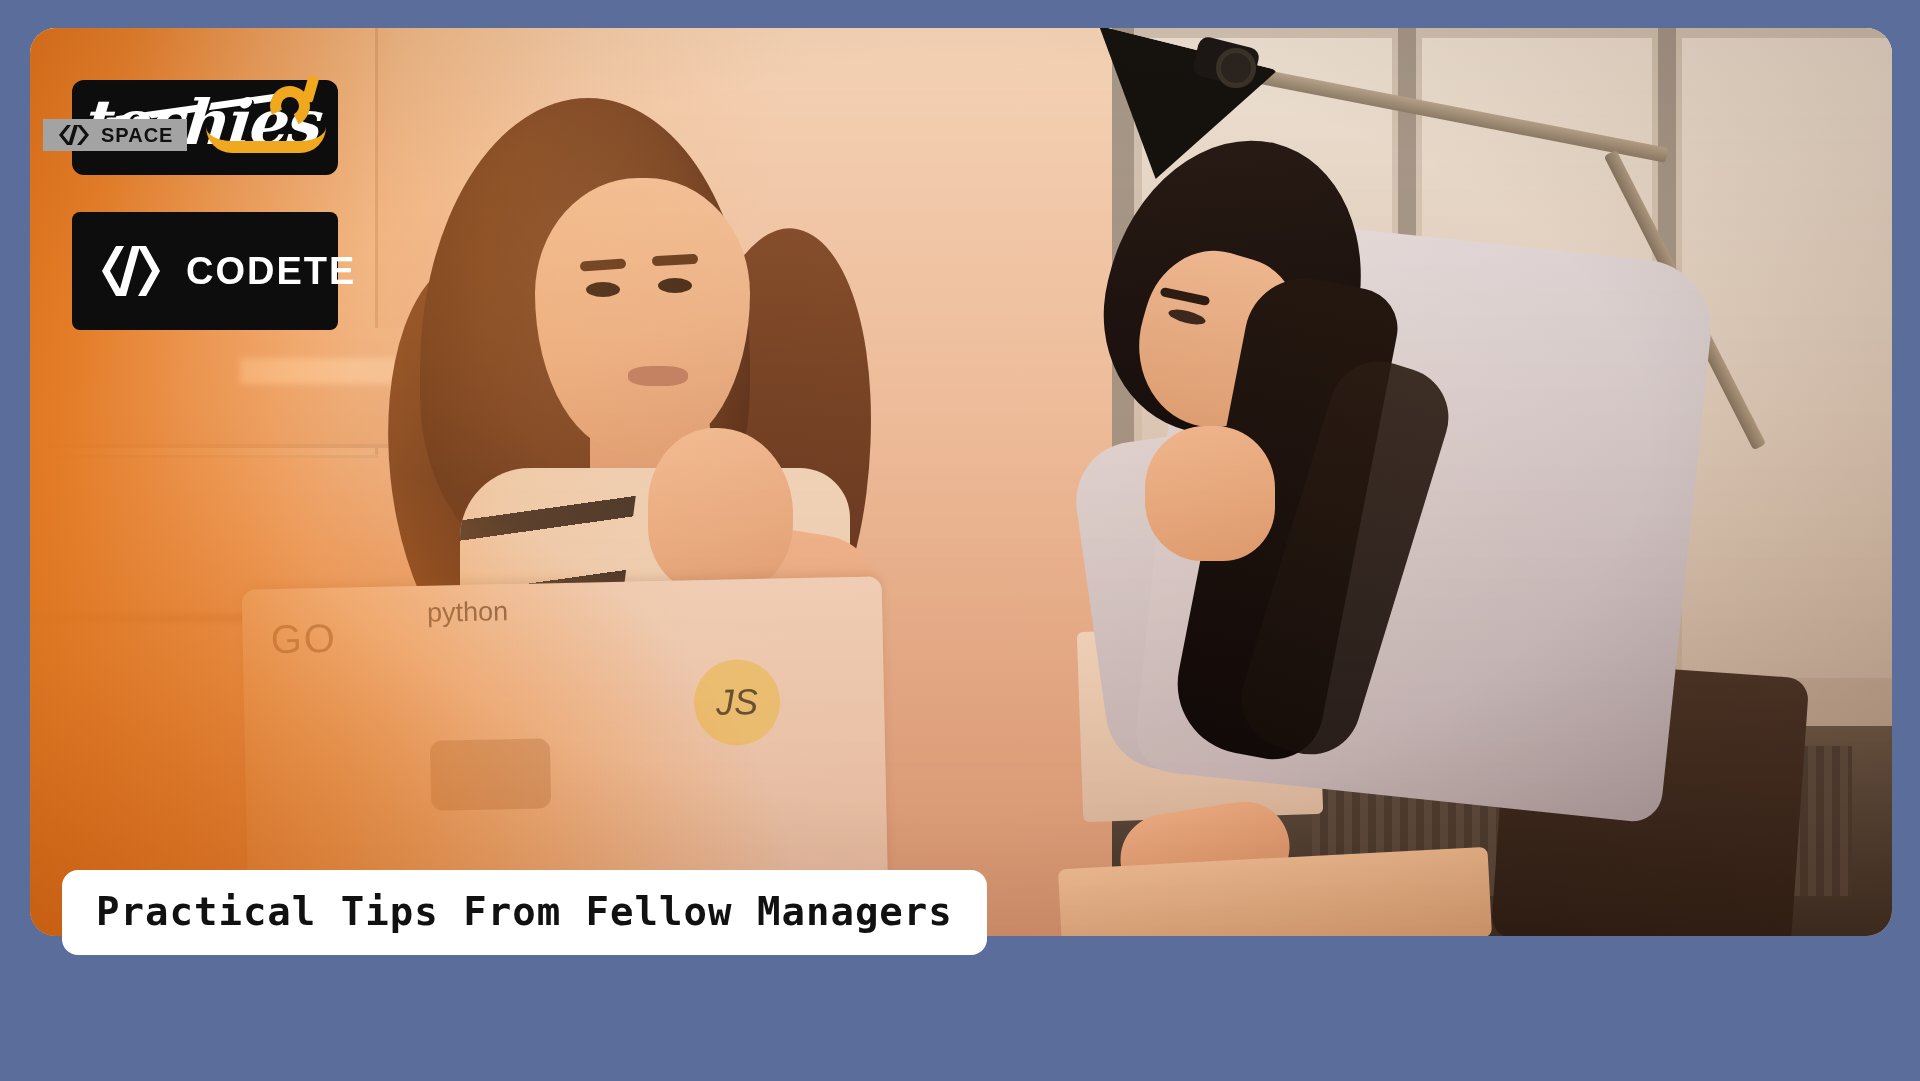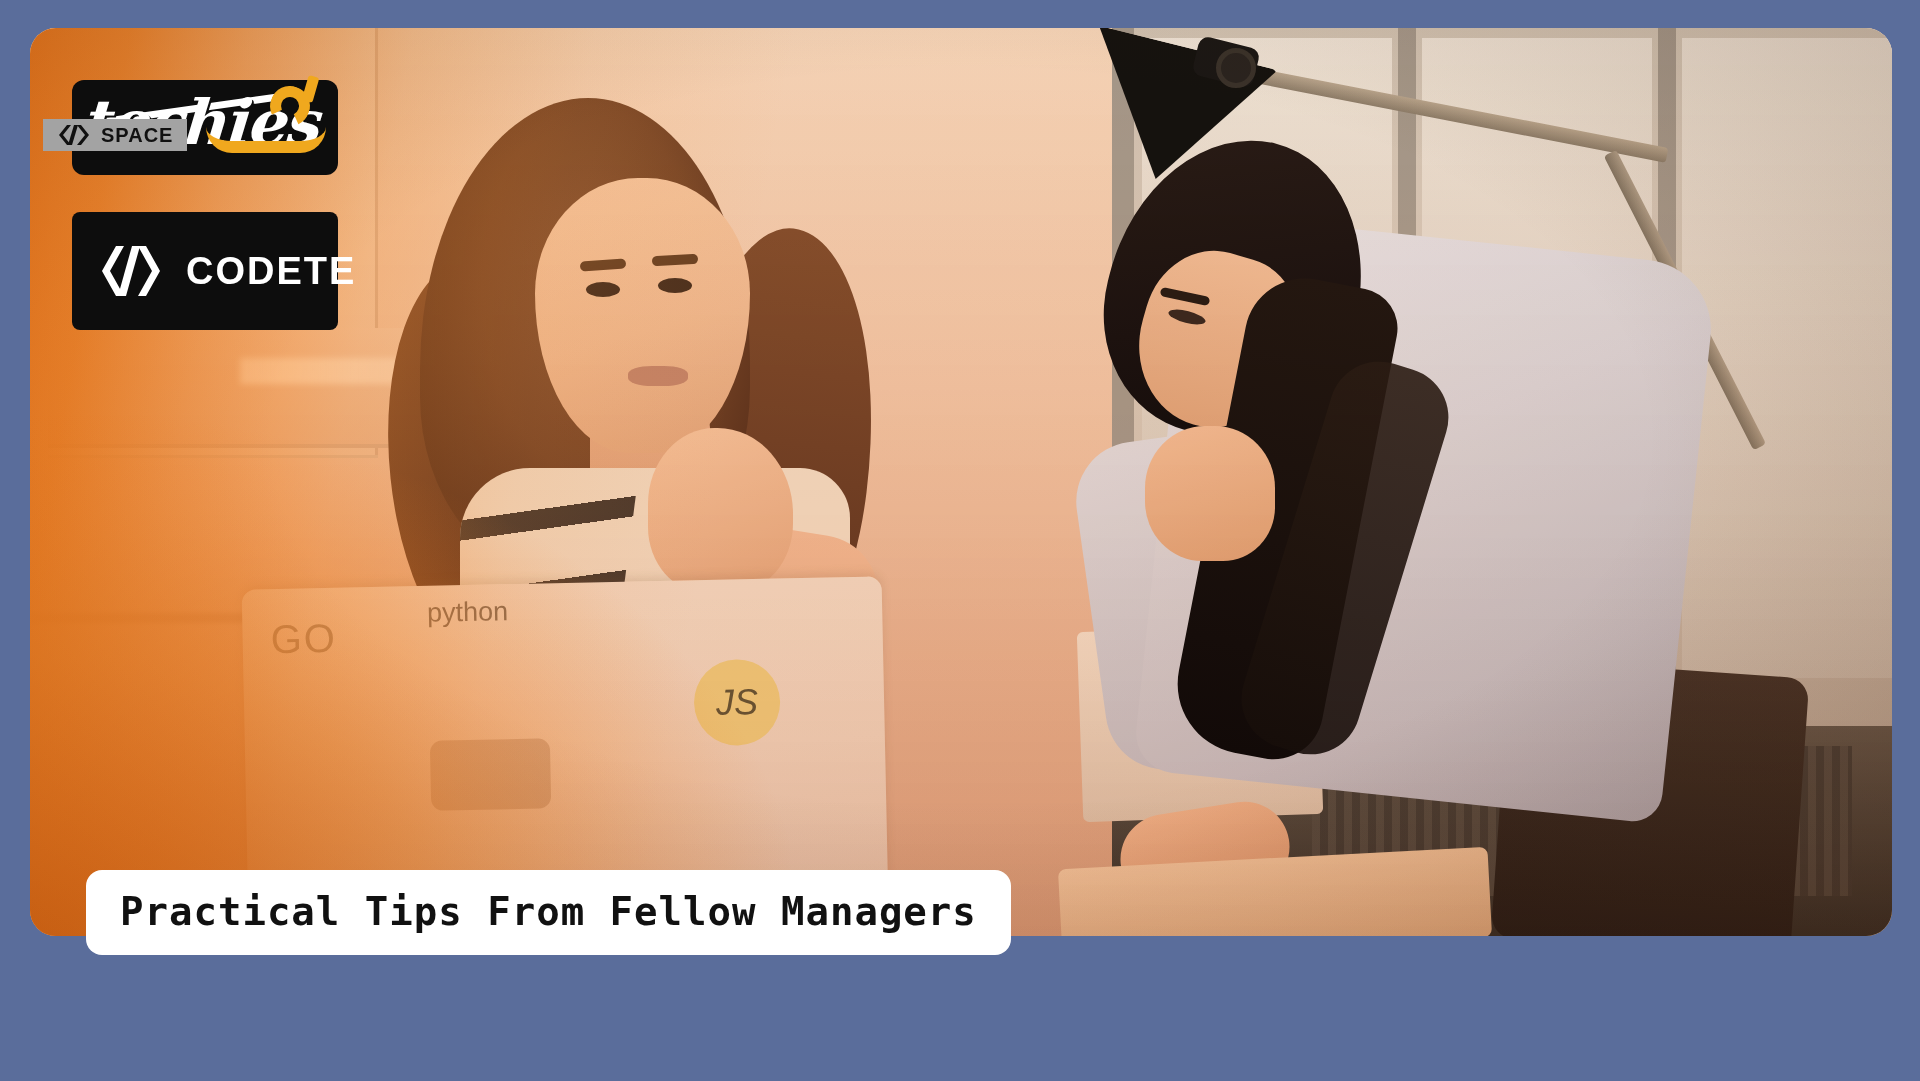--- a/index.html
+++ b/index.html
@@ -372,21 +372,21 @@
     z-index:8;
   }
   .title-bar .t{
     font-family:"DejaVu Sans Mono", monospace;
     font-weight:bold; font-size:66px; color:#fff;
     letter-spacing:2px; line-height:1;
     white-space:nowrap;
   }
 
   .subtitle-bar{
-    position:absolute; left:86px; top:870px;
+    position:absolute; left:62px; top:870px;
     background:#fff; border-radius:16px;
     padding:22px 34px 24px 34px;
     z-index:9;
   }
   .subtitle-bar .s{
     font-family:"DejaVu Sans Mono", monospace;
     font-weight:bold; font-size:39px; color:#111;
     letter-spacing:1px; line-height:1;
     white-space:nowrap;
   }

